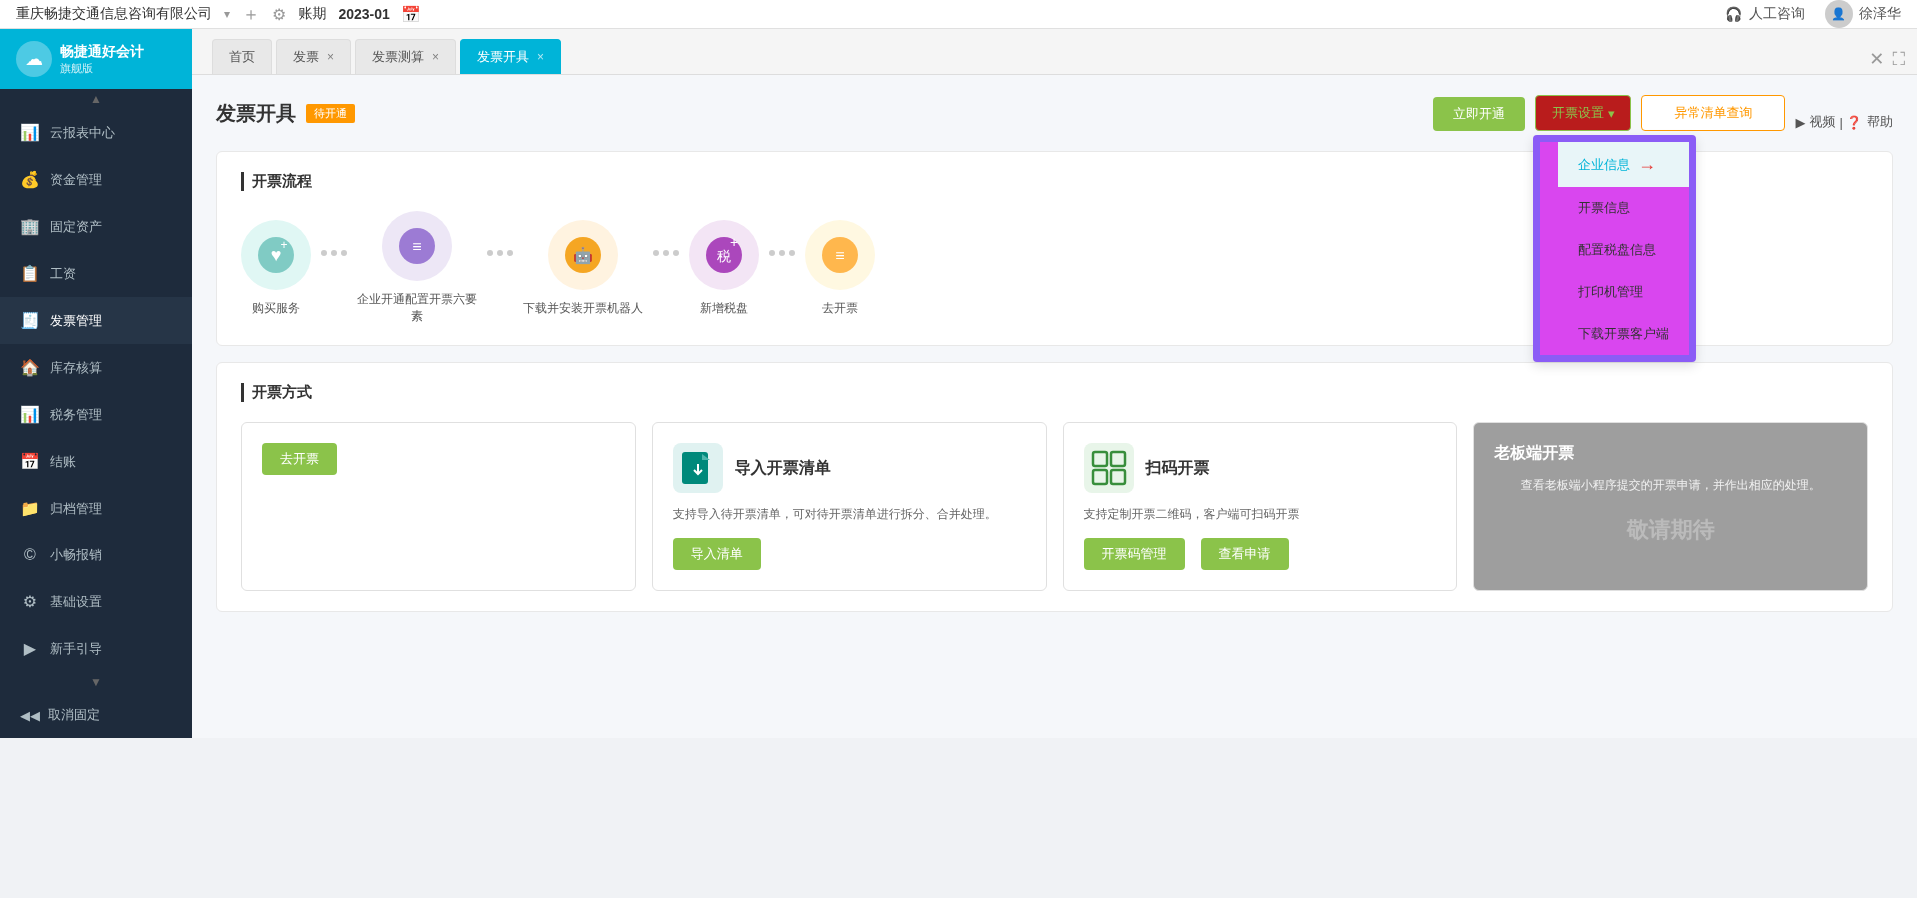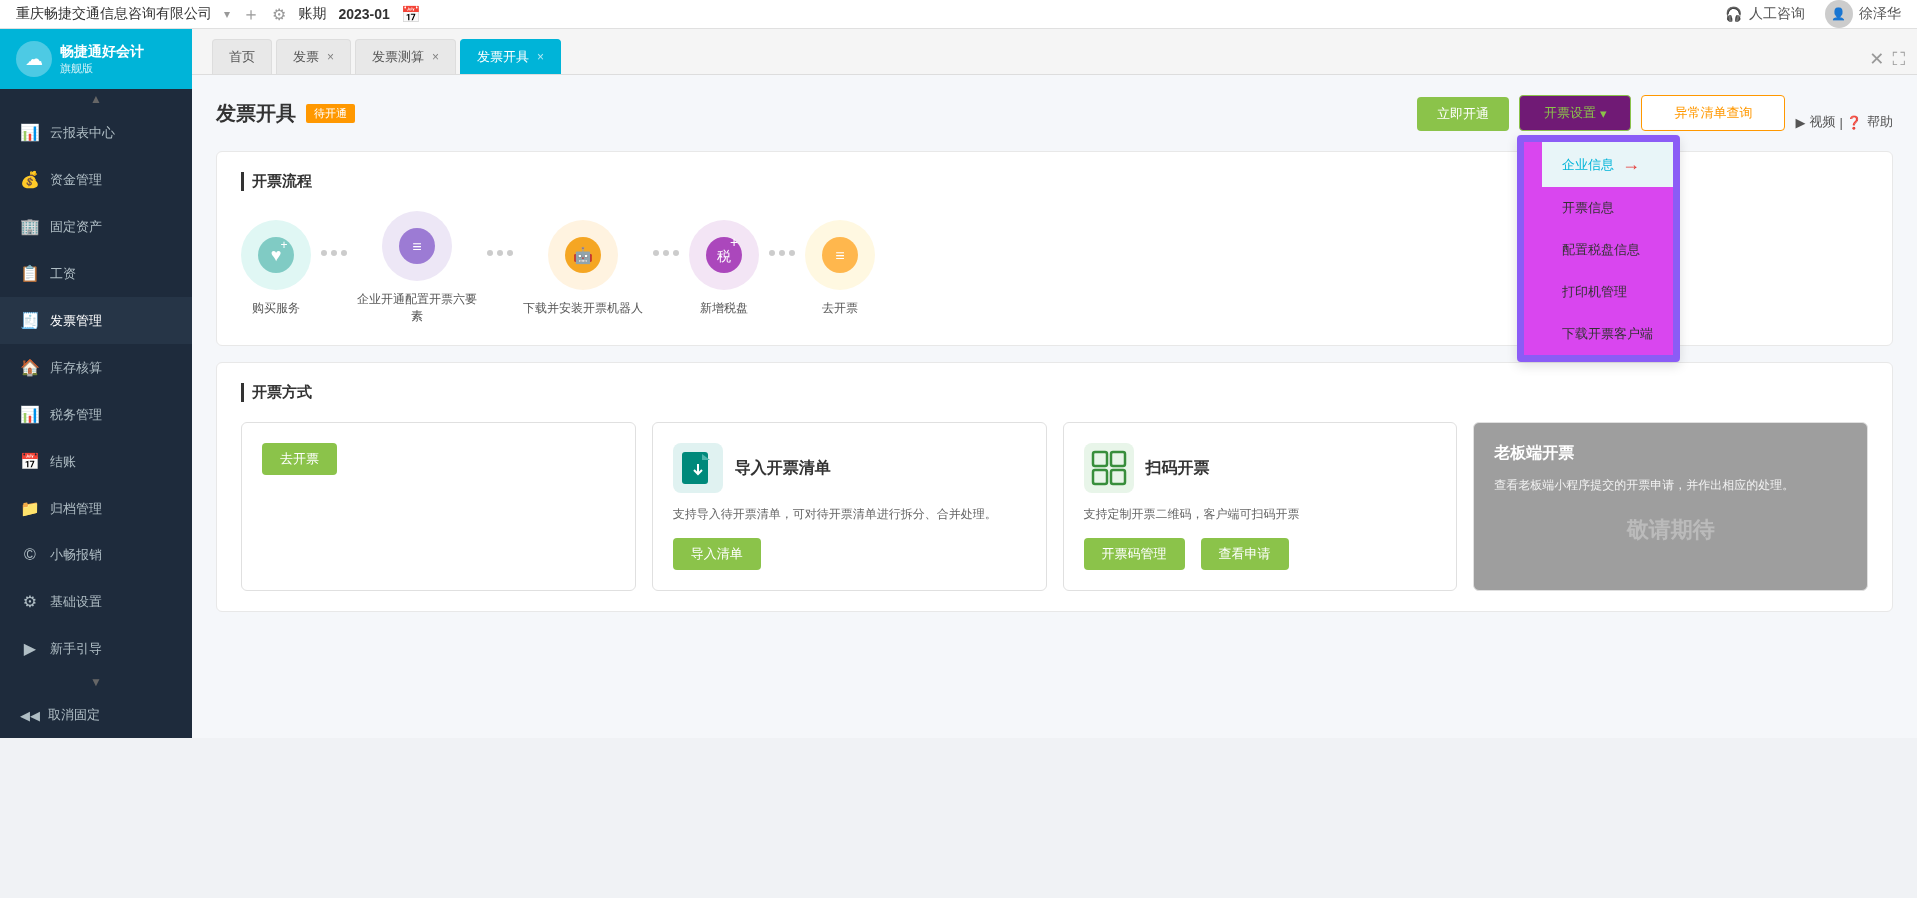--- a/index.html
+++ b/index.html
@@ -214,24 +214,24 @@
     .btn-green {
       background: #8bc34a;
       color: #fff;
       border: none;
       padding: 8px 20px;
       border-radius: 4px;
       font-size: 13px;
       cursor: pointer;
     }
     .btn-outline-green {
-      background: #701a75;
+      background: #b91c1c;
       color: #8bc34a;
       border: 1px solid #8bc34a;
-      padding: 8px 24px;
+      padding: 8px 16px;
       border-radius: 4px;
       font-size: 13px;
       cursor: pointer;
       display: flex;
       align-items: center;
       gap: 4px;
     }
     .btn-outline-yellow {
       background: #fff;
       color: #ff9800;
@@ -379,20 +379,21 @@
       color: #333;
     }
     .method-desc {
       font-size: 12px;
       color: #666;
       line-height: 1.6;
       margin-bottom: 14px;
     }
     .method-desc-white {
       color: rgba(255,255,255,0.85);
+      text-align: center;
     }
     .btn-method {
       background: #8bc34a;
       color: #fff;
       border: none;
       padding: 7px 18px;
       border-radius: 4px;
       font-size: 13px;
       cursor: pointer;
     }

